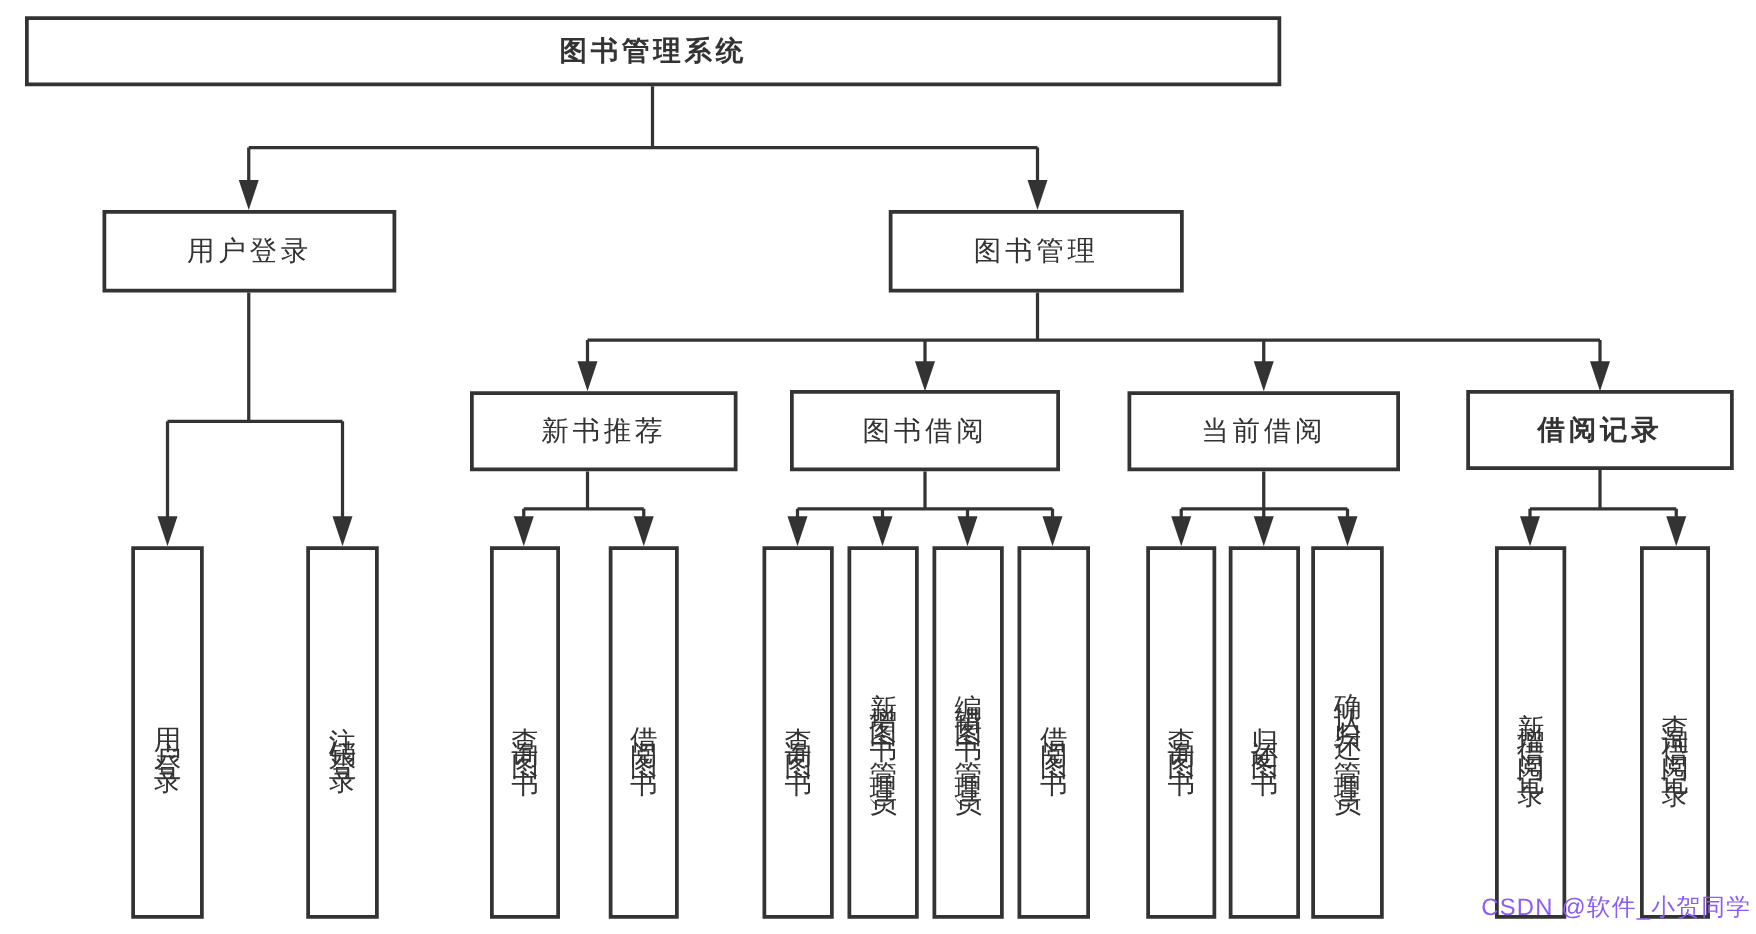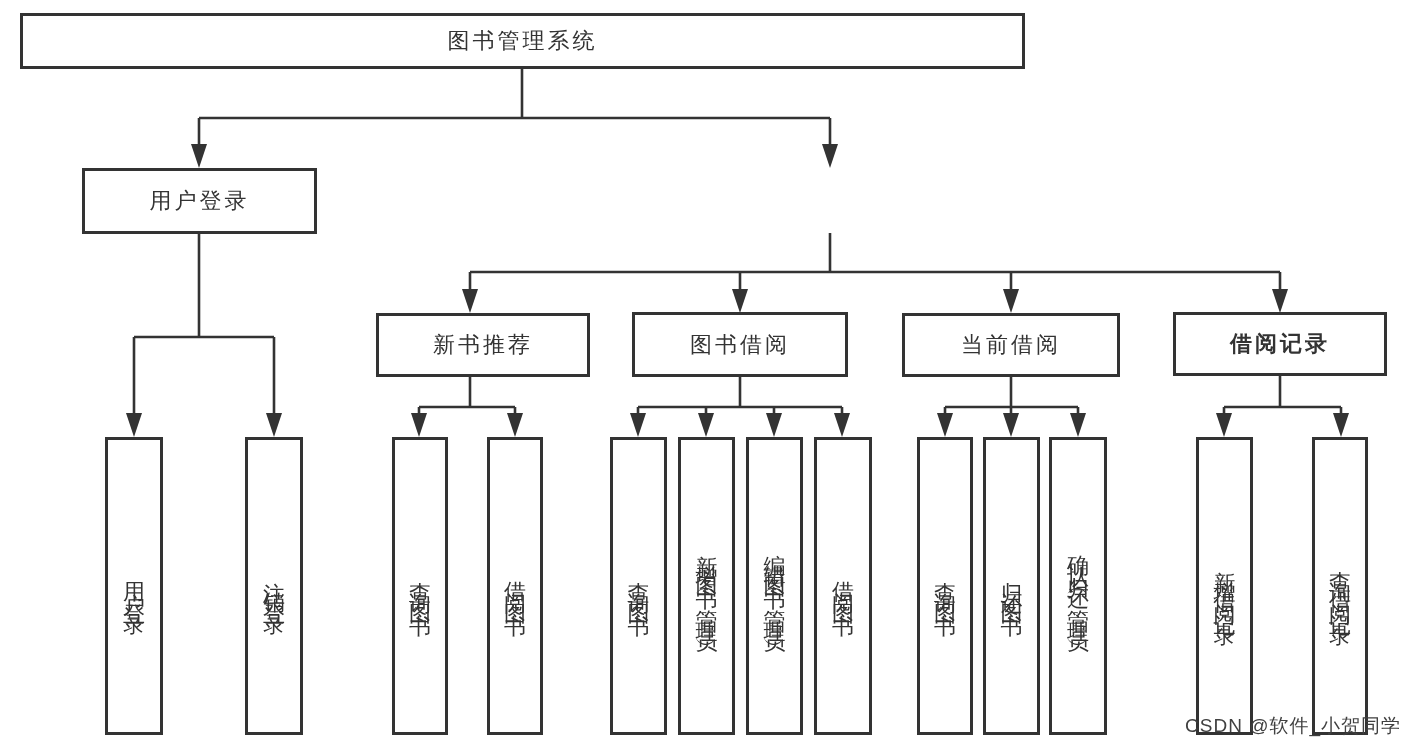--- a/index.html
+++ b/index.html
@@ -27,21 +27,21 @@
     display:flex; align-items:center; justify-content:center;
     color:#333333; font-size:22px;
     top:437px; height:298px;
   }
   .leaf .vtext {
     writing-mode:vertical-rl; text-orientation:mixed;
     letter-spacing:11px; line-height:1;
   }
   .watermark {
     position:absolute; right:4px; top:713px; z-index:5;
-    color:#404040; font-size:19px; letter-spacing:1px;
+    color:#8b5cf6; font-size:19px; letter-spacing:1px;
     white-space:nowrap; pointer-events:none;
   }
 </style>
 </head>
 <body>
 
 <div id="canvas">
 
   <svg class="connectors" width="1405" height="747">
 
@@ -98,26 +98,29 @@
     <polygon points="1070,413 1086,413 1078,437"></polygon>
 
     <path d="M1280 375 V407"></path>
     <path d="M1224 407 H1341"></path>
     <path d="M1224 407 V414"></path>
     <path d="M1341 407 V414"></path>
     <polygon points="1216,413 1232,413 1224,437"></polygon>
     <polygon points="1333,413 1349,413 1341,437"></polygon>
   </svg>
 
-  <div class="box" style="left:20px; top:13px; width:1005px; height:56px;">
+  <div class="box" style="left:20px; top:13px; width:1005px; height:56px;font-weight:bold;">
     <span>图书管理系统</span>
   </div>
 
   <div class="box" style="left:82px; top:168px; width:235px; height:66px;">
     <span>用户登录</span>
+  </div>
+  <div class="box" style="left:711px; top:168px; width:236px; height:66px;">
+    <span>图书管理</span>
   </div>
 
   <div class="box" style="left:364px; top:313px; width:214px; height:64px;margin-left:12px;">
     <span>新书推荐</span>
   </div>
   <div class="box" style="left:632px; top:312px; width:216px; height:65px;">
     <span>图书借阅</span>
   </div>
   <div class="box" style="left:902px; top:313px; width:218px; height:64px;">
     <span>当前借阅</span>

